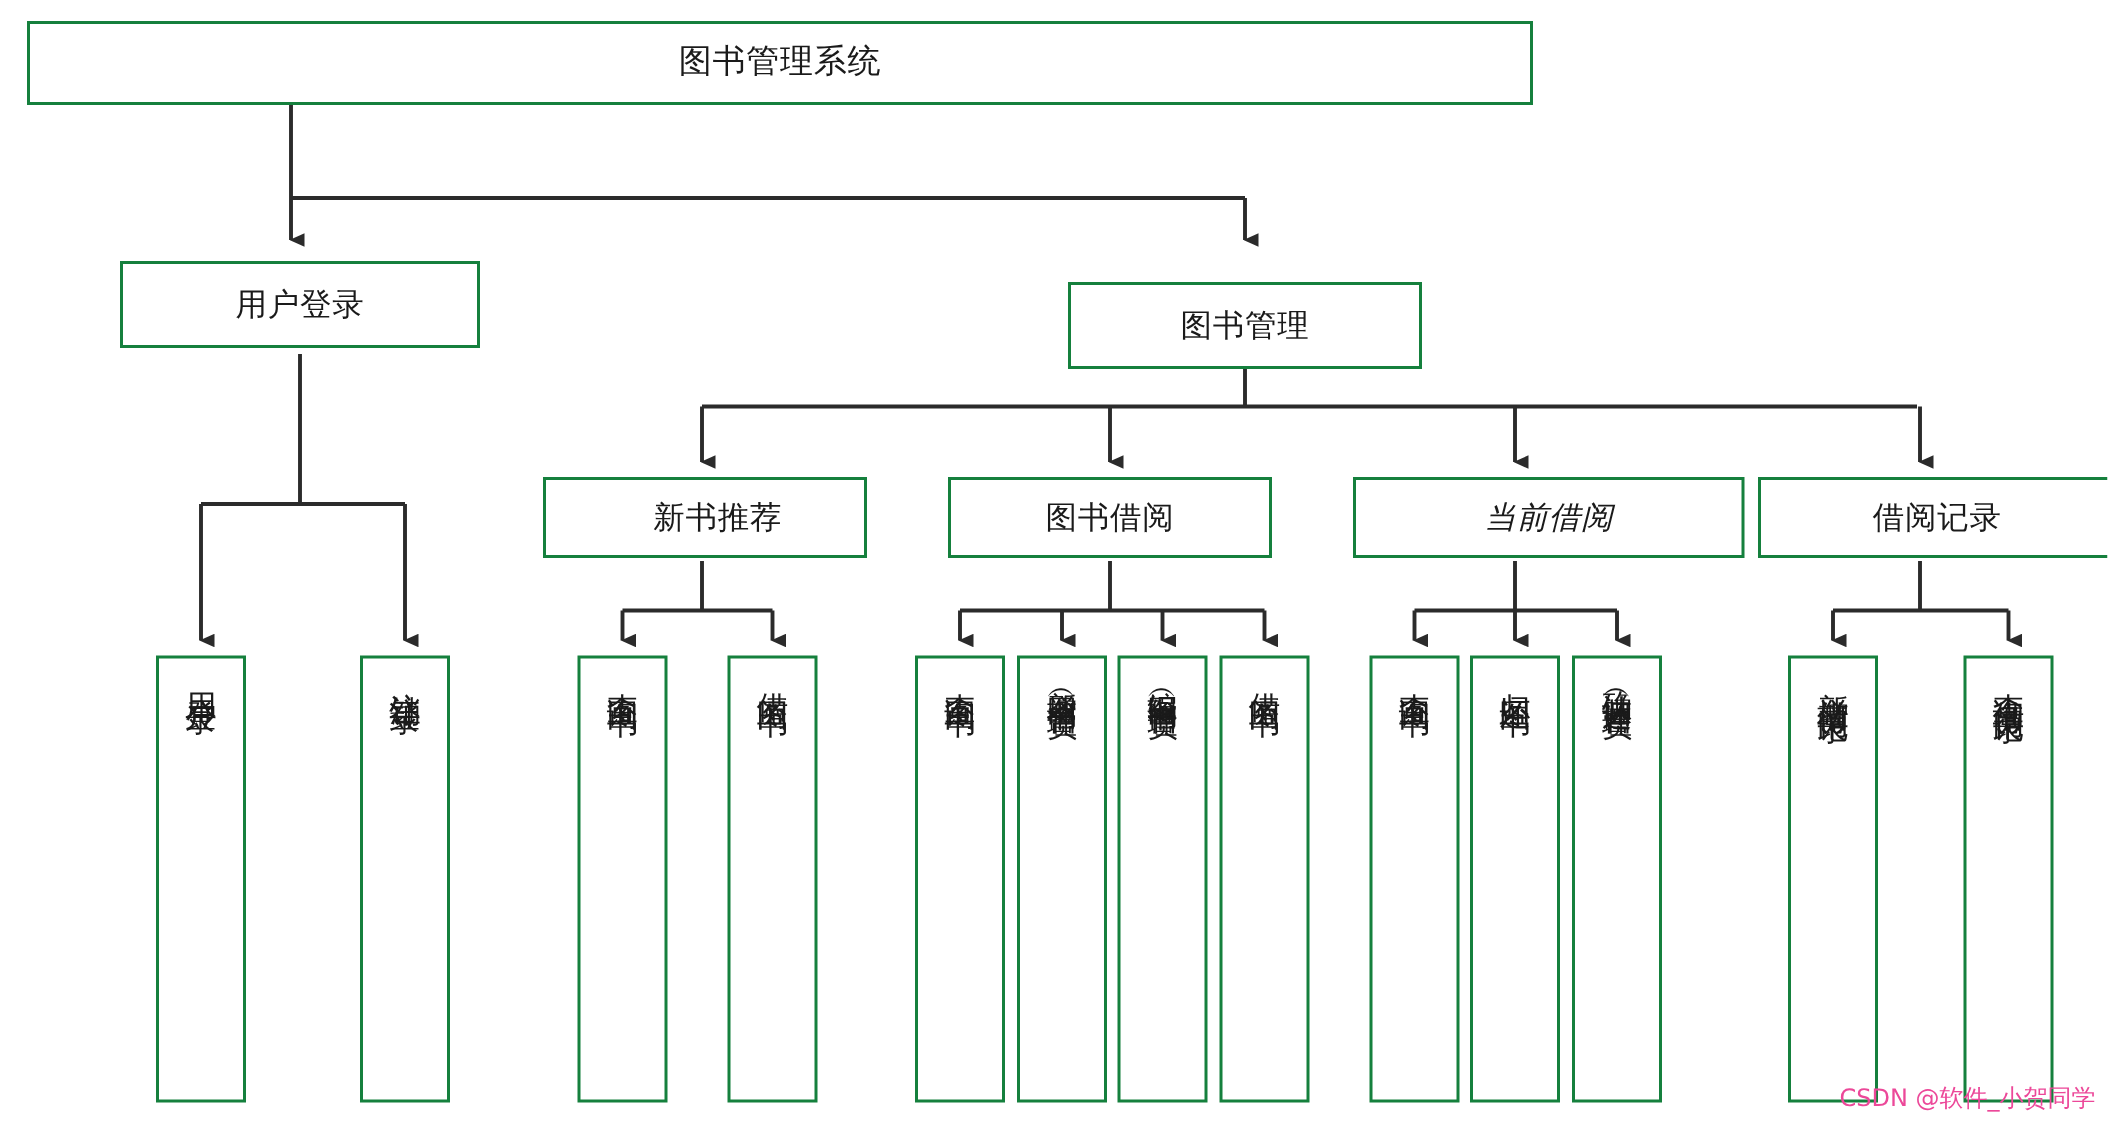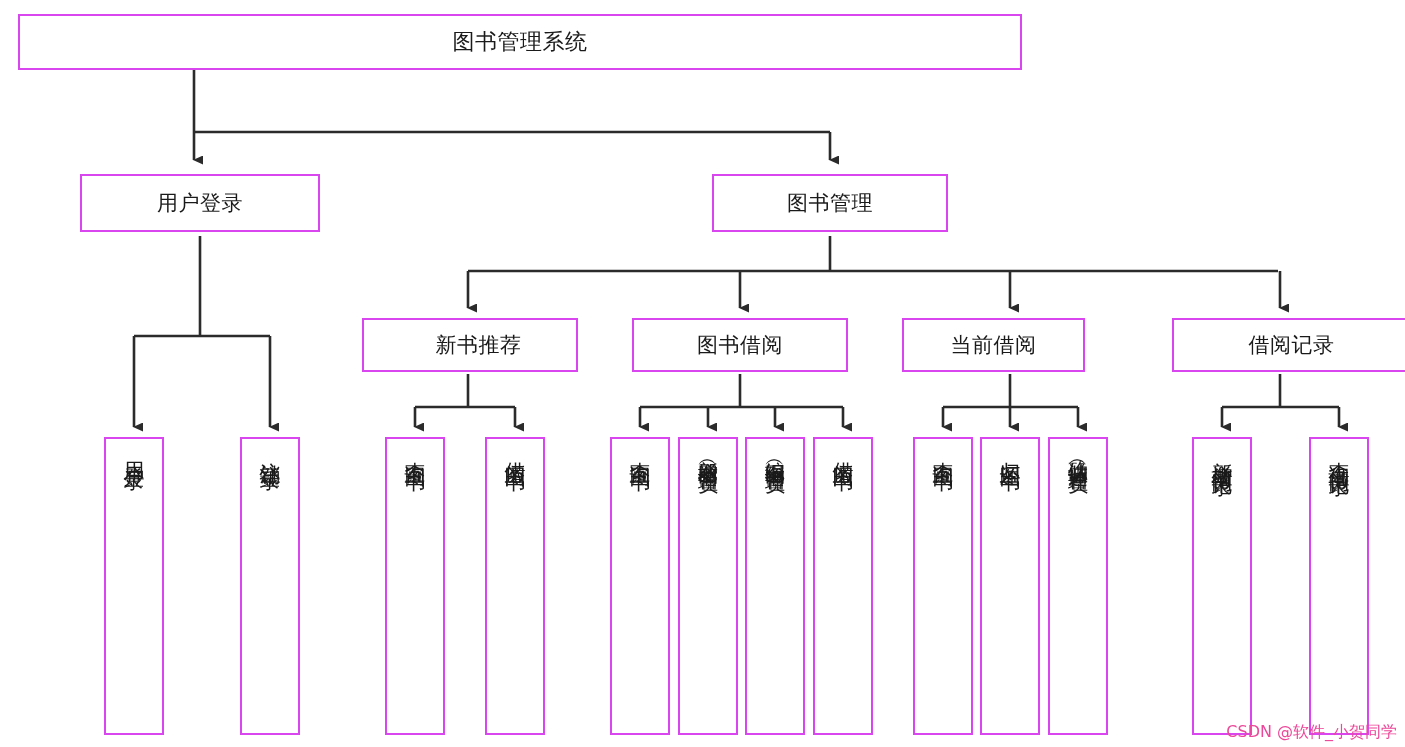--- a/index.html
+++ b/index.html
@@ -23,21 +23,21 @@
     left: 0;
     top: 0;
     width: 1405px;
     height: 747px;
     pointer-events: none;
   }
   .node {
     position: absolute;
     box-sizing: border-box;
     background: #ffffff;
-    border: 2px solid #d946ef;
+    border: 2px solid #15803d;
     display: flex;
     align-items: center;
     justify-content: center;
     text-align: center;
     color: #1a1a1a;
     z-index: 2;
   }
   .node-label {
     display: block;
     line-height: 1.18;
@@ -136,31 +136,31 @@
     </g>
   </svg>
 
   <div class="node horiz root" style="left:18px; top:14px; width:1004px; height:56px;">
     <span class="node-label">图书管理系统</span>
   </div>
 
   <div class="node horiz" style="left:80px; top:174px; width:240px; height:58px;">
     <span class="node-label">用户登录</span>
   </div>
-  <div class="node horiz" style="left:712px; top:174px; width:236px; height:58px;">
+  <div class="node horiz" style="left:712px; top:188px; width:236px; height:58px;">
     <span class="node-label">图书管理</span>
   </div>
 
   <div class="node horiz" style="left:362px; top:318px; width:216px; height:54px;padding-left:17px;">
     <span class="node-label">新书推荐</span>
   </div>
   <div class="node horiz" style="left:632px; top:318px; width:216px; height:54px;align-items:center;">
     <span class="node-label">图书借阅</span>
   </div>
-  <div class="node horiz" style="left:902px; top:318px; width:183px; height:54px;">
+  <div class="node horiz" style="left:902px; top:318px; width:261px; height:54px;font-style:italic;">
     <span class="node-label">当前借阅</span>
   </div>
   <div class="node horiz" style="left:1172px; top:318px; width:239px; height:54px;">
     <span class="node-label">借阅记录</span>
   </div>
 
   <div class="node vert" style="left:104px; top:437px; width:60px; height:298px;">
     <span class="node-label">用户登录</span>
   </div>
   <div class="node vert" style="left:240px; top:437px; width:60px; height:298px;">

